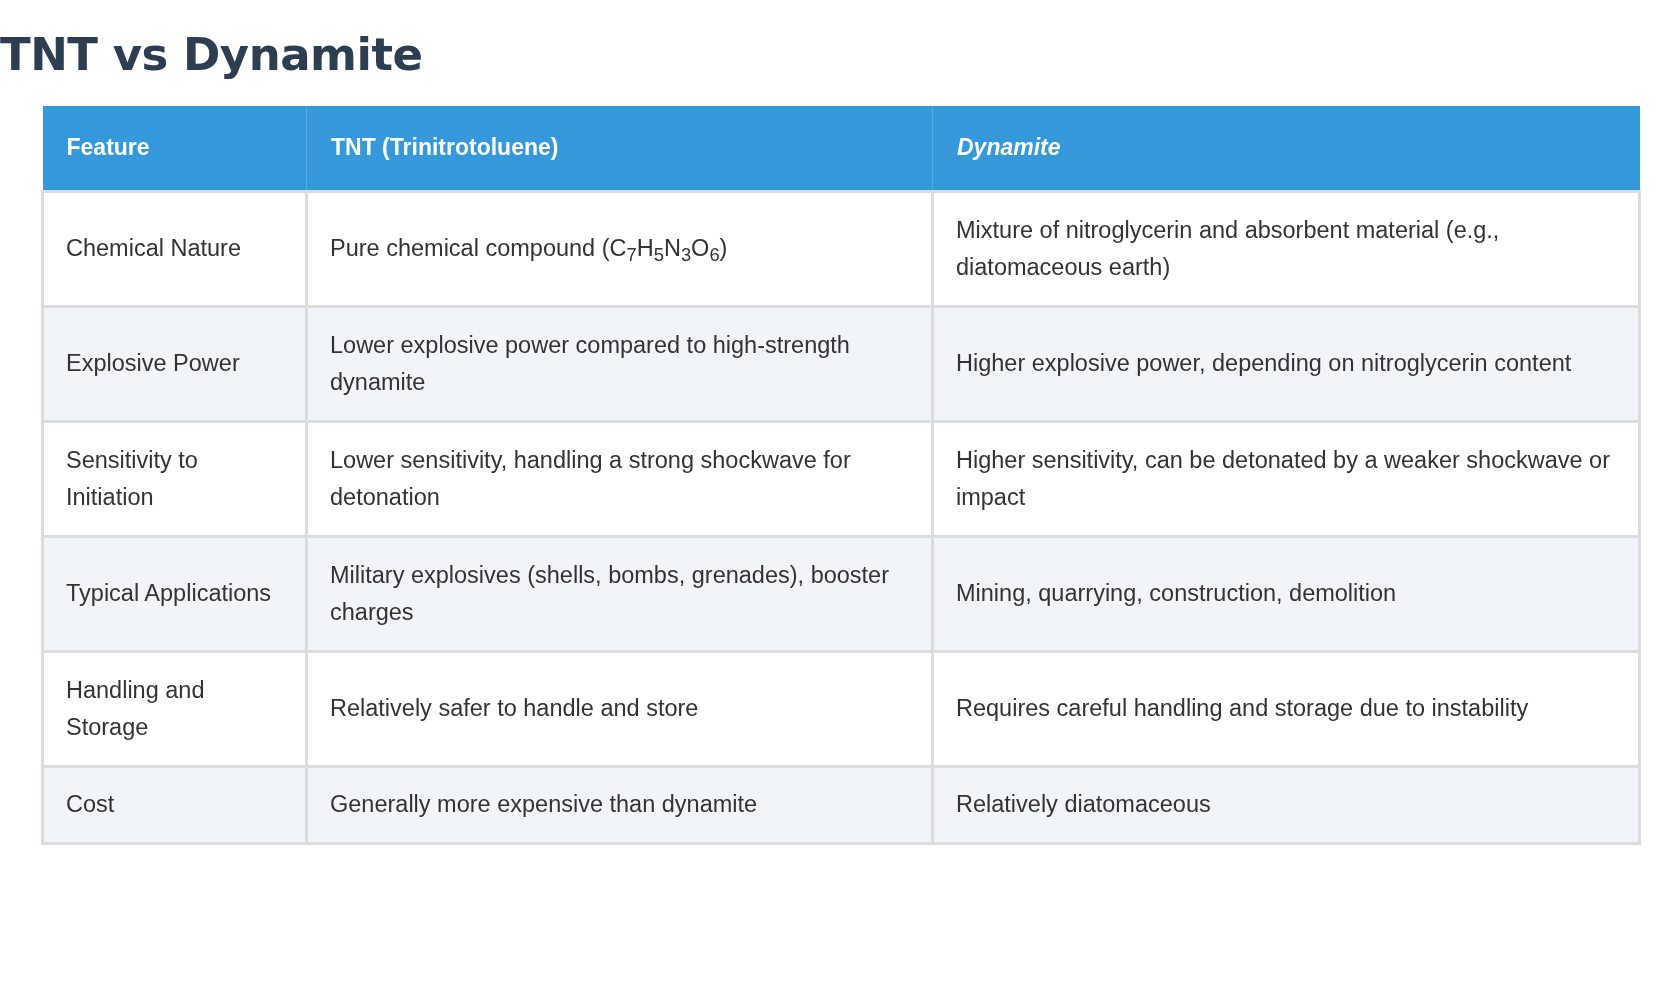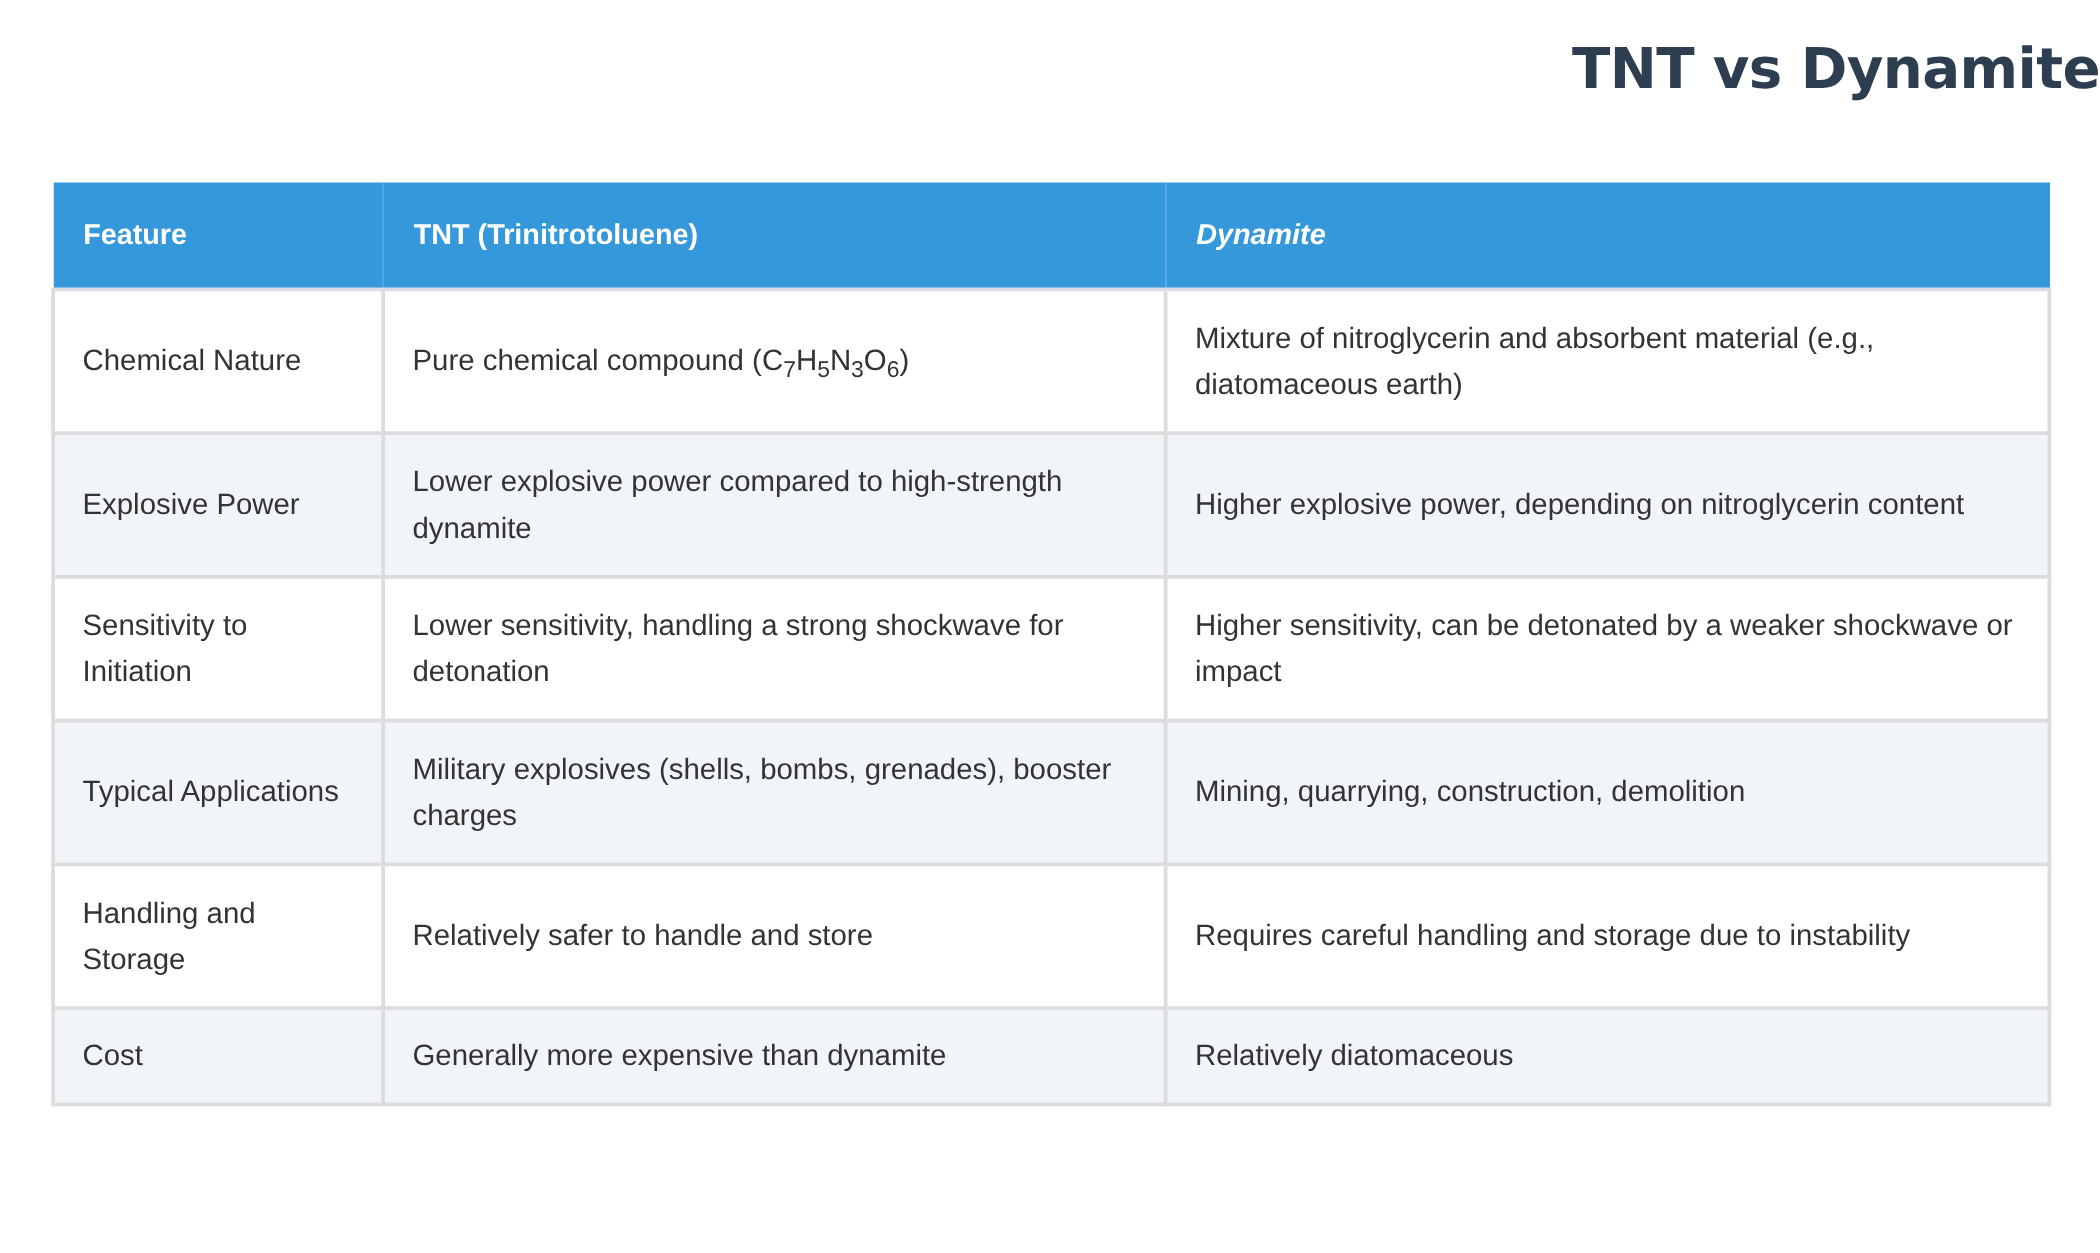--- a/index.html
+++ b/index.html
@@ -1,22 +1,22 @@
 <!DOCTYPE html>
 <html><head>
 <meta charset="utf-8">
 <style>
   html, body { margin: 0; padding: 0; background: #ffffff; }
   body { width: 1680px; height: 1002px; position: relative; overflow: hidden;
          font-family: "Liberation Sans", "DejaVu Sans", sans-serif; color: #333333; }
-  .title { position: absolute; left: 0; top: 28px; width: 1680px; text-align: right;
+  .title { position: absolute; left: 0; top: 28px; width: 1680px; text-align: left;
            font-family: "DejaVu Sans", "Liberation Sans", sans-serif;
            font-size: 45px; font-weight: bold; color: #2c3e50; margin: 0; letter-spacing: -0.5px; }
   table.cmp { position: absolute; left: 41px; top: 106px; width: 1597px;
-              border-collapse: collapse; table-layout: fixed; margin-top: 40px; }
+              border-collapse: collapse; table-layout: fixed; }
   table.cmp col.c1 { width: 264px; }
   table.cmp col.c2 { width: 626px; }
   table.cmp col.c3 { width: 707px; }
   table.cmp th { background: #3498db; color: #ffffff; font-weight: bold; font-size: 23px;
                  text-align: left; height: 85px; padding: 0 24px; box-sizing: border-box;
                  border-right: 1px solid #5aa9e3; border-bottom: 3px solid #d9dde3; }
   table.cmp th:last-child { border-right: none; font-style: italic; }
   table.cmp td { font-size: 23.5px; line-height: 37px; padding: 0 22px; height: 115px;
                  box-sizing: border-box; border: 3px solid #dcdcdc; border-top: none;
                  vertical-align: middle; }

